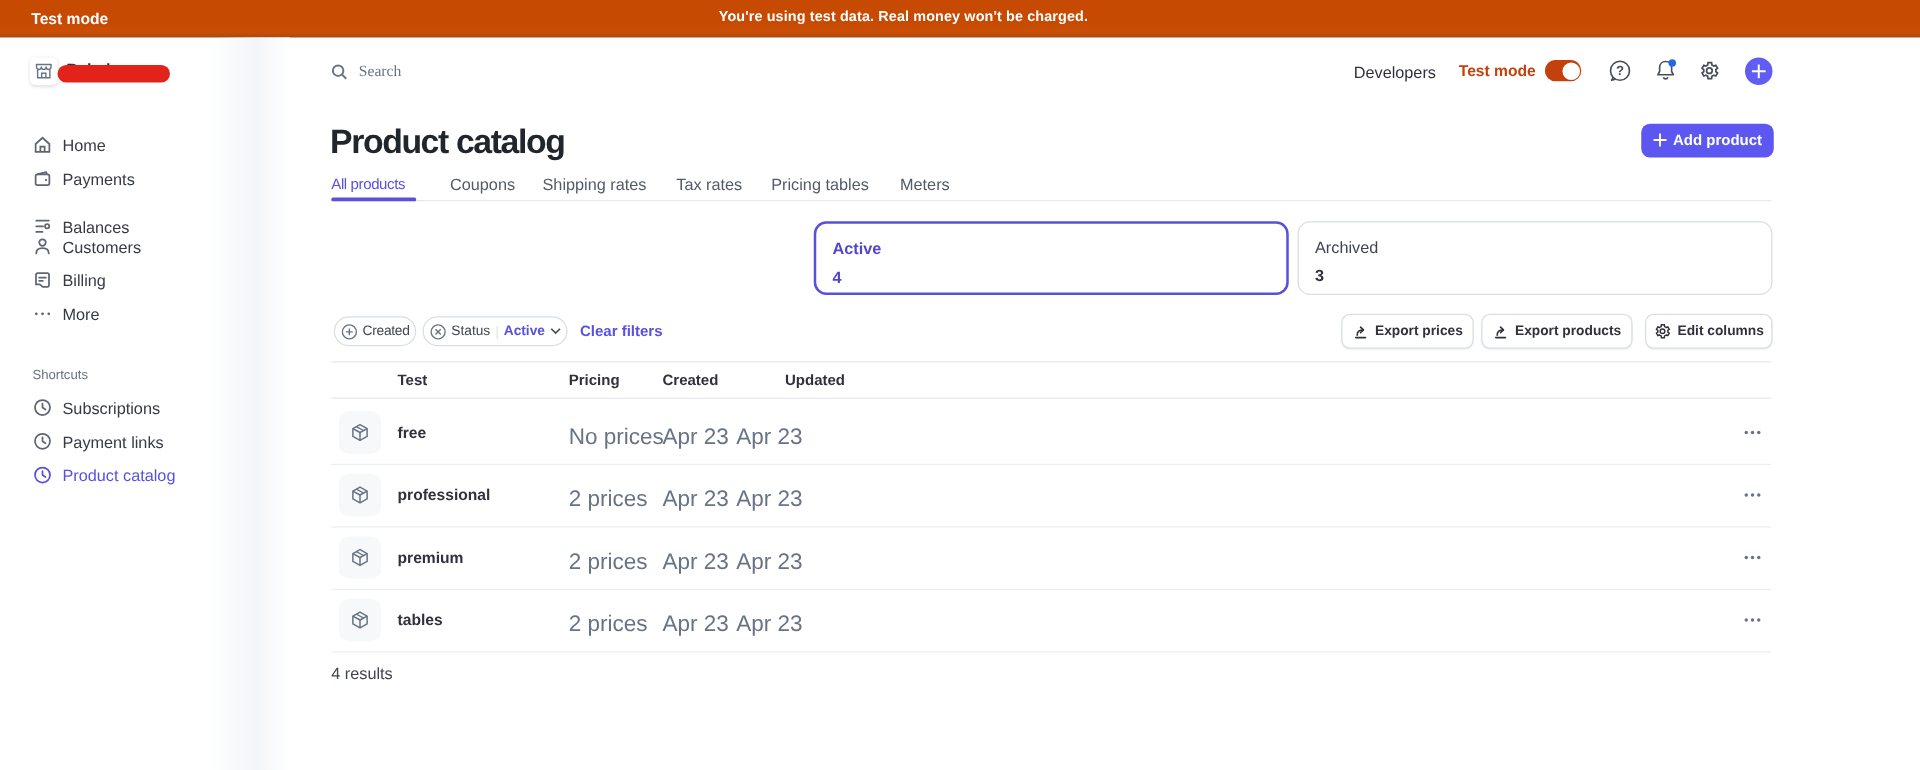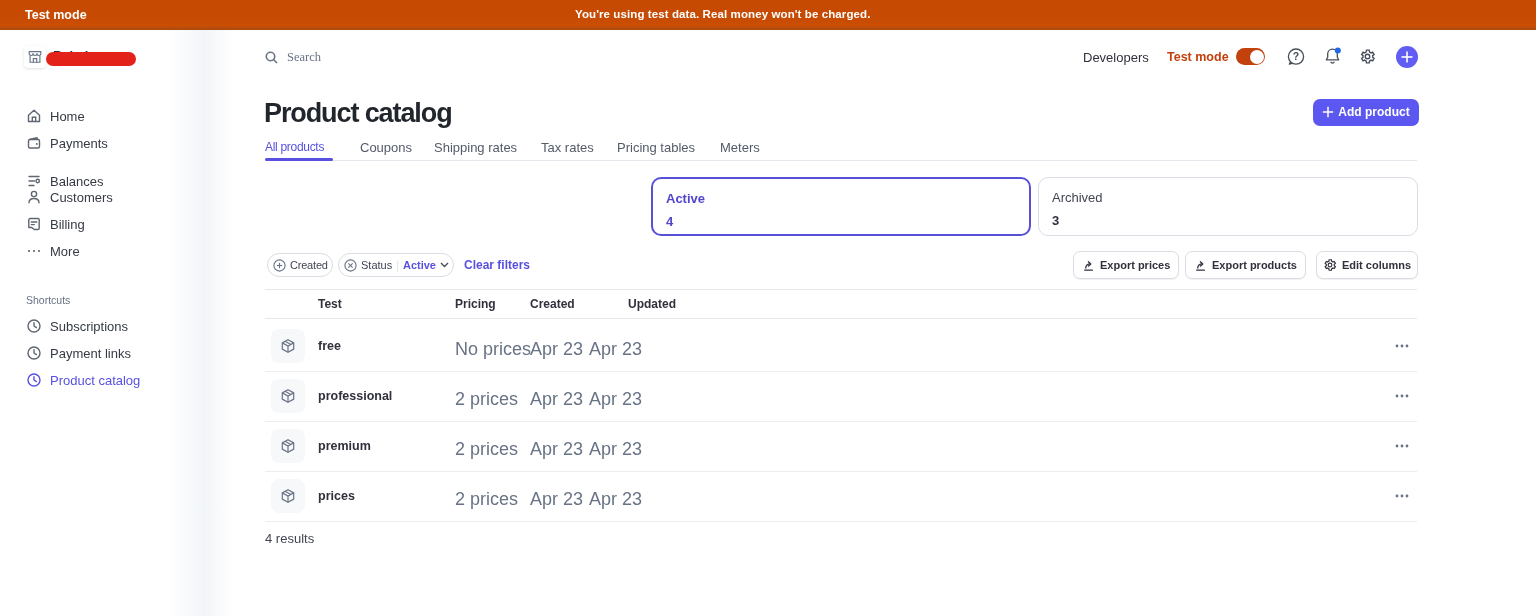--- a/index.html
+++ b/index.html
@@ -234,21 +234,21 @@
   <div class="rowline" style="top:471px;"></div>
 
   <div class="iconbox" style="top:479px;">
       <svg style="position:absolute;left:9px;top:9px;" width="16" height="16" viewBox="0 0 16 16" fill="none" stroke="#687385" stroke-width="1.2" stroke-linejoin="round">
         <path d="M8 1.7 L13.7 4.85 L13.7 11.15 L8 14.3 L2.3 11.15 L2.3 4.85 Z"></path>
         <path d="M2.3 4.85 L8 8 L13.7 4.85"></path>
         <path d="M8 8 L8 14.3"></path>
         <path d="M5.1 3.3 L10.8 6.4" stroke-width="1.1"></path>
       </svg>
     </div>
-  <div class="rname" style="top:489px;">prices</div>
+  <div class="rname" style="top:489px;">tables</div>
   <div class="rcell" style="left:455px; top:489px;">2 prices</div>
   <div class="rcell" style="left:530px; top:489px;">Apr 23</div>
   <div class="rcell" style="left:589px; top:489px;">Apr 23</div>
   <div class="rdots" style="top:494px;">
       <svg width="14" height="4" viewBox="0 0 14 4" fill="#687385">
         <circle cx="2" cy="2" r="1.4"></circle>
         <circle cx="7" cy="2" r="1.4"></circle>
         <circle cx="12" cy="2" r="1.4"></circle>
       </svg>
     </div>

